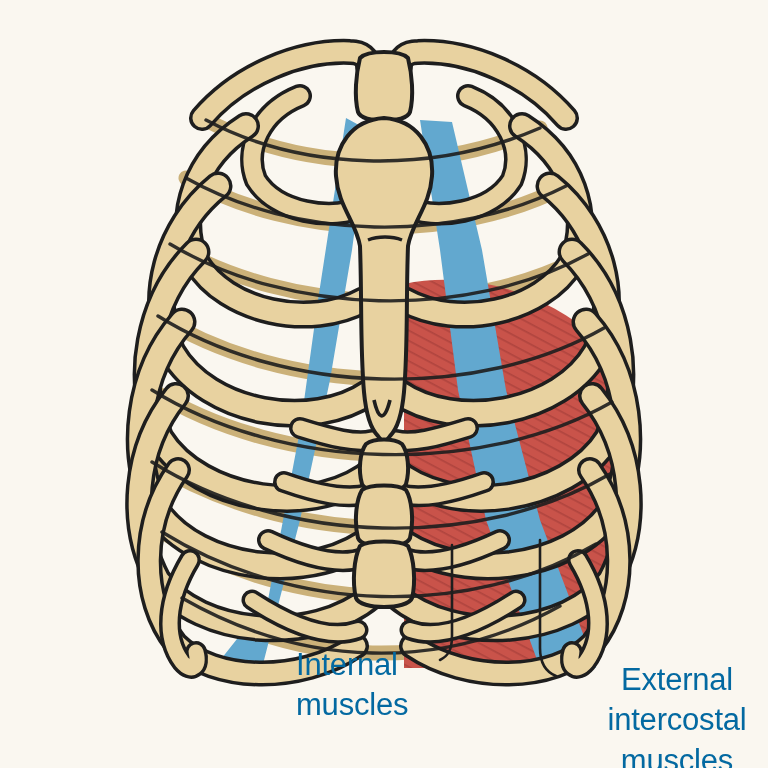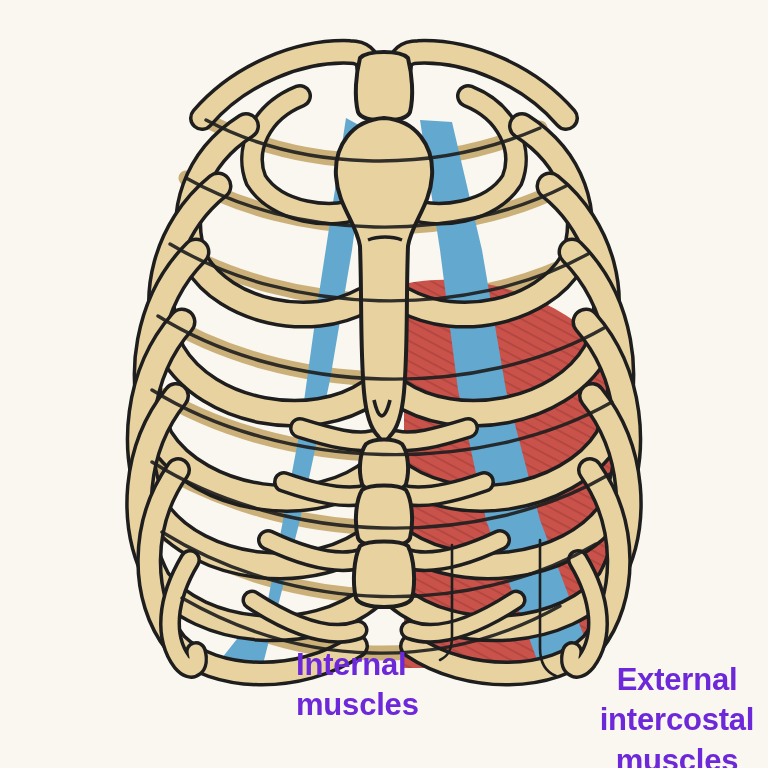--- a/index.html
+++ b/index.html
@@ -5,22 +5,22 @@
   html,body{margin:0;padding:0;}
   body{
     width:768px;height:768px;overflow:hidden;
     background:#faf7f0;
     font-family:"Liberation Sans","DejaVu Sans",sans-serif;
   }
   #stage{position:relative;width:768px;height:768px;}
   svg#art{position:absolute;top:0;left:0;width:768px;height:768px;display:block;}
   .label{
     position:absolute;
-    color:#6d28d9;
-    font-weight:700;
+    color:#0369a1;
+    font-weight:400;
     font-size:31px;
     line-height:1.30;
     letter-spacing:-0.2px;
     white-space:pre-line;
     text-align:center;
   }
   #label-internal{left:296px;top:645px;text-align:left;}
   #label-external{left:588px;top:660px;width:178px;text-align:center;}
 </style>
 </head>

